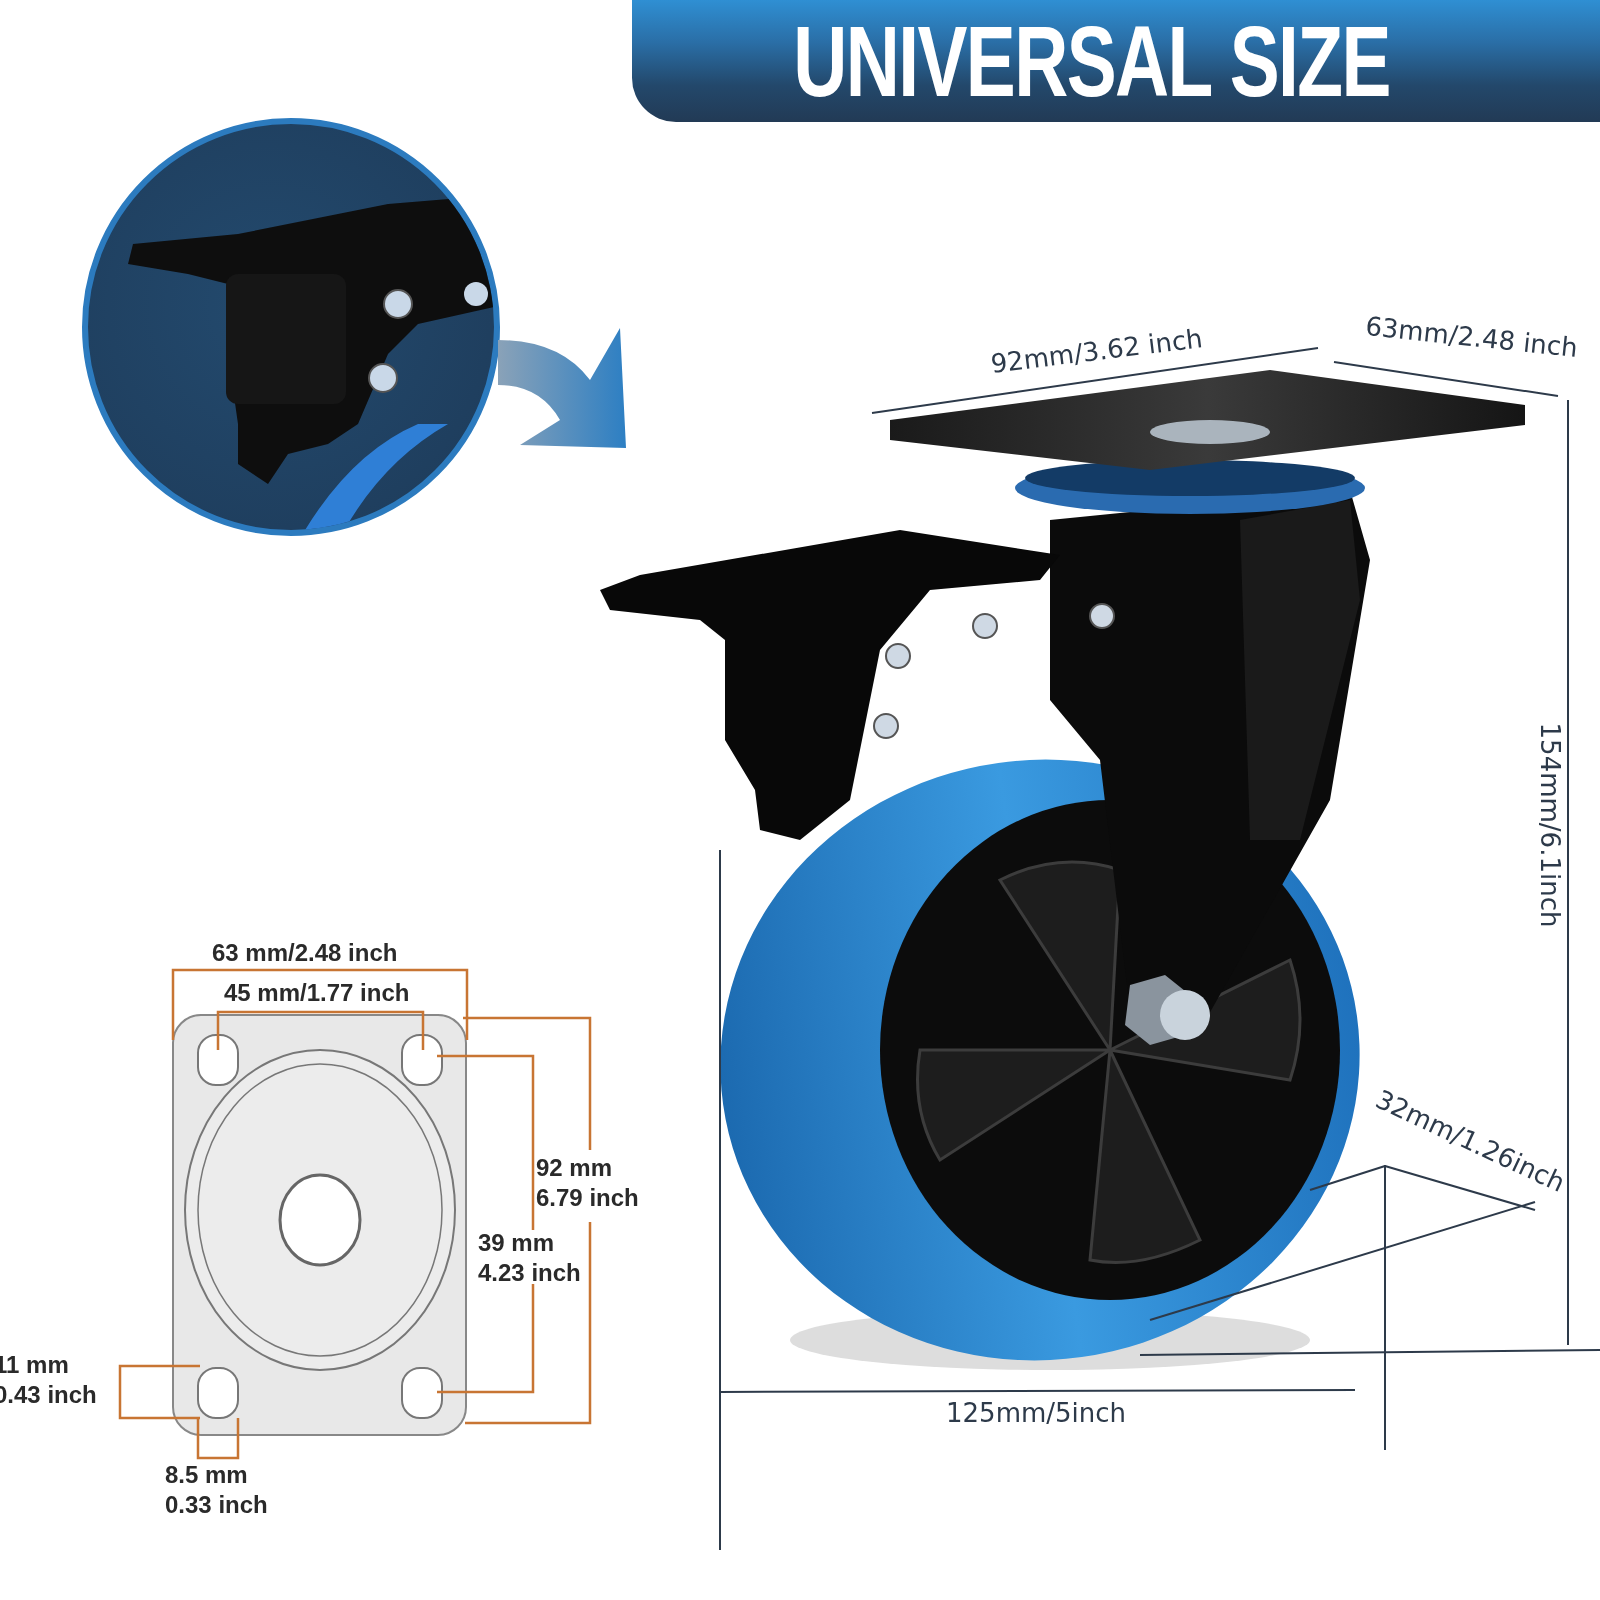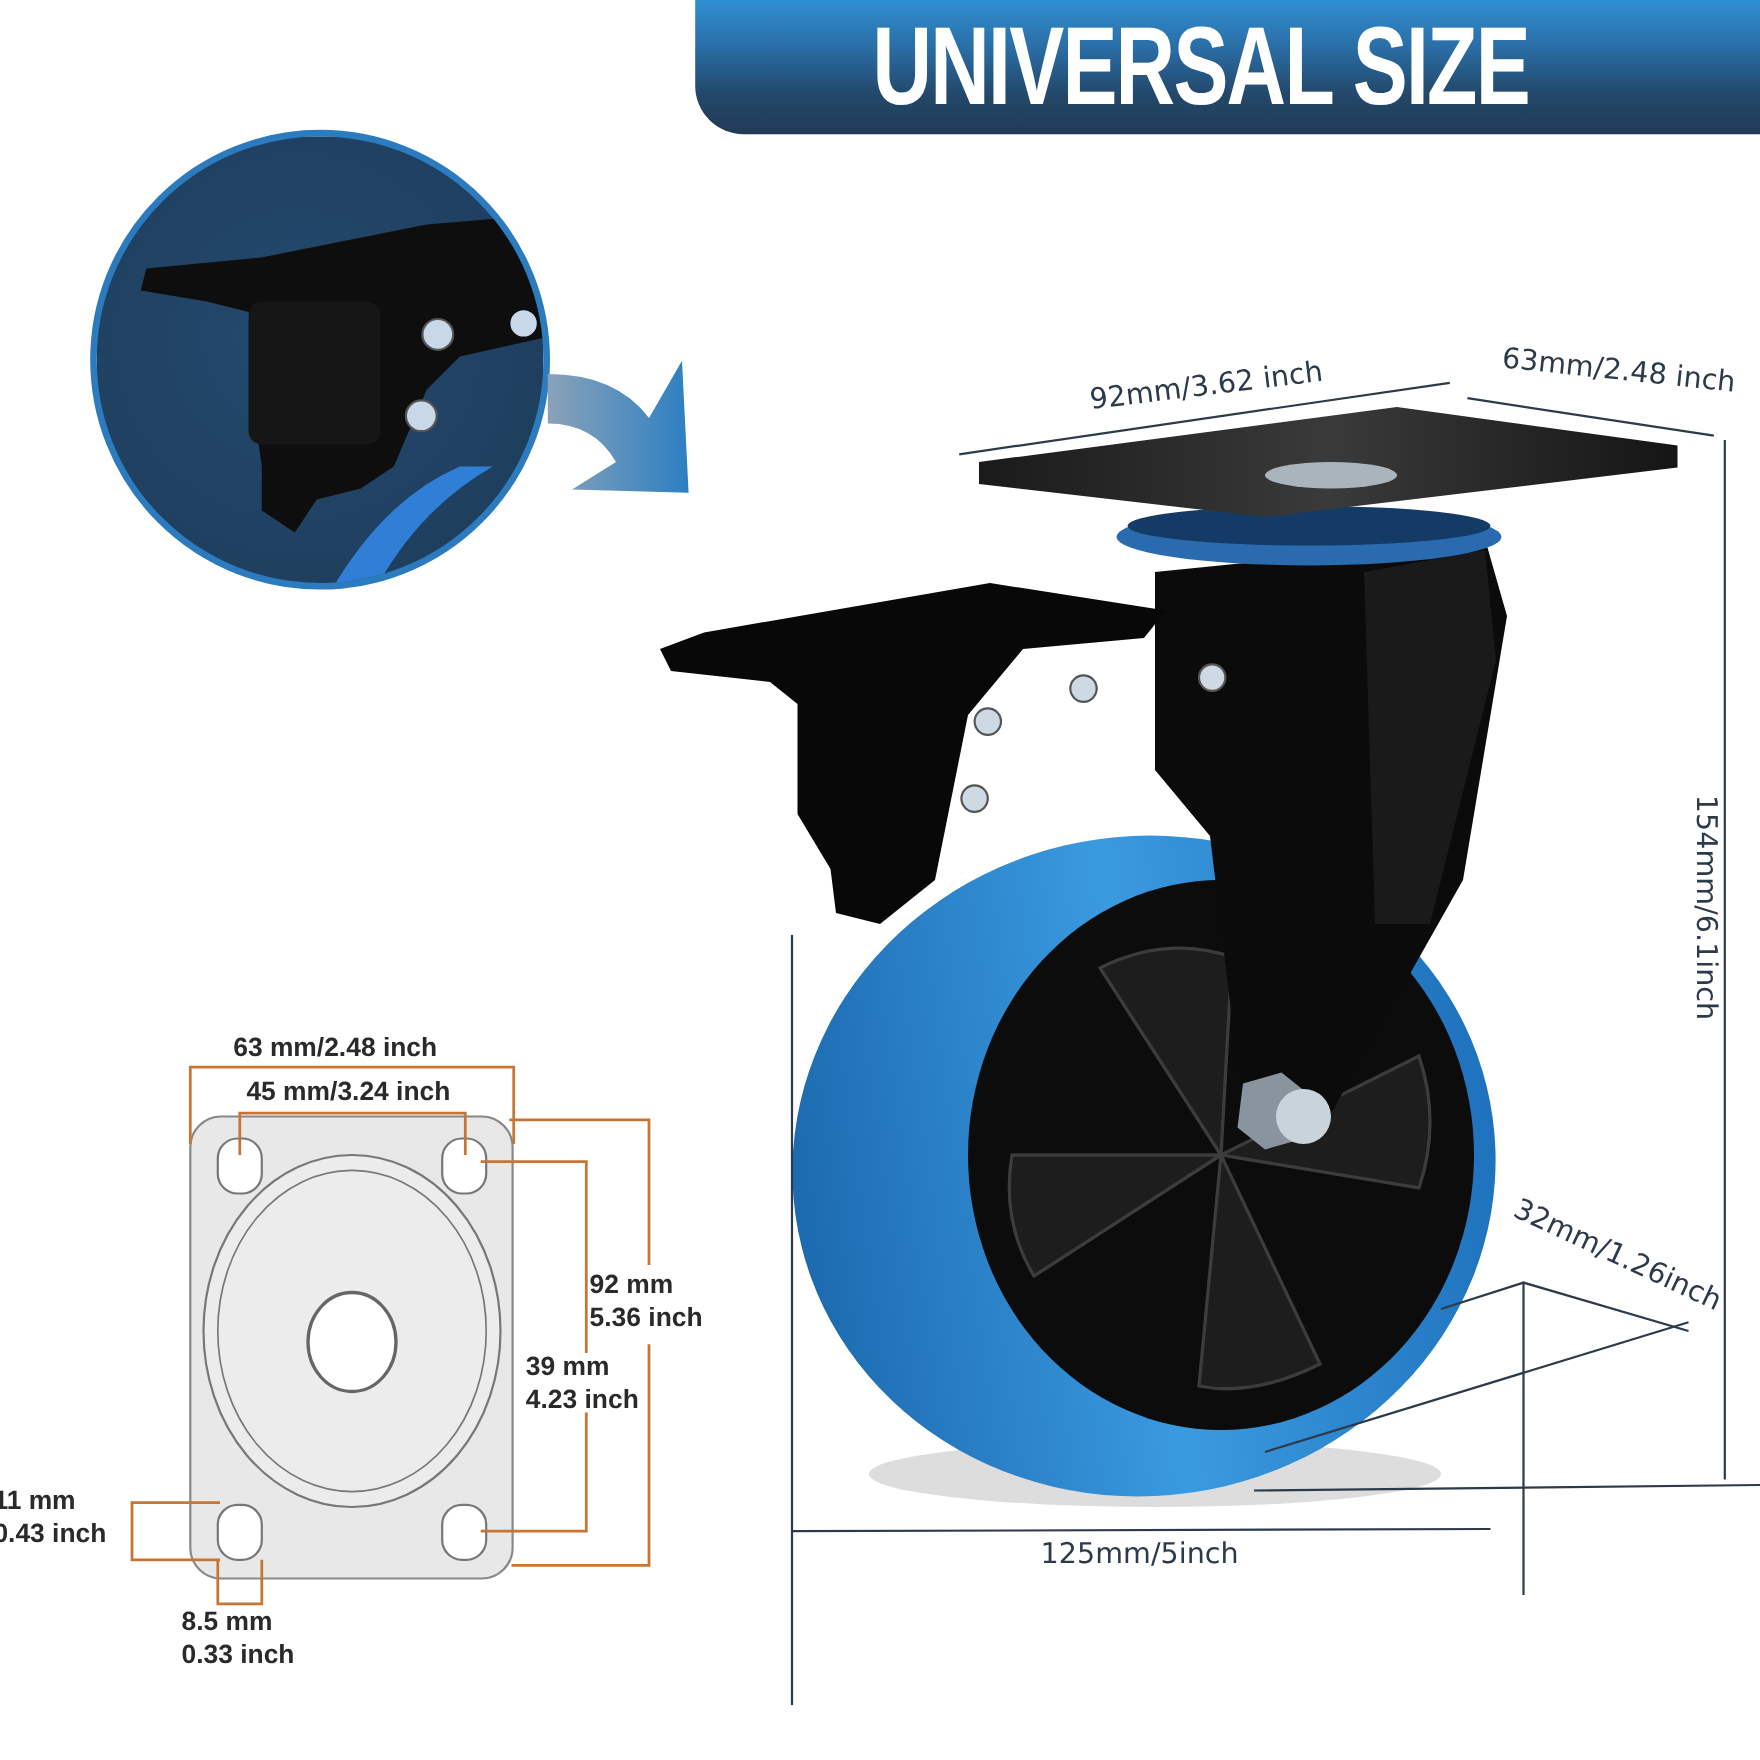--- a/index.html
+++ b/index.html
@@ -118,24 +118,24 @@
   </g>
 </svg>
 
 <div class="dim" style="left:990px;top:336px;transform:rotate(-7deg);">92mm/3.62 inch</div>
 <div class="dim" style="left:1365px;top:322px;transform:rotate(6deg);">63mm/2.48 inch</div>
 <div class="dim" style="left:1448px;top:810px;transform:rotate(90deg);">154mm/6.1inch</div>
 <div class="dim" style="left:1368px;top:1126px;transform:rotate(25deg);">32mm/1.26inch</div>
 <div class="dim" style="left:946px;top:1398px;">125mm/5inch</div>
 
 <div class="odim" style="left:212px;top:938px;">63 mm/2.48 inch</div>
-<div class="odim" style="left:224px;top:978px;">45 mm/3.24 inch</div>
+<div class="odim" style="left:224px;top:978px;">45 mm/1.77 inch</div>
 <div class="odim" style="left:536px;top:1153px;">
   <div>92 mm</div>
-  <div>5.36 inch</div>
+  <div>6.79 inch</div>
 </div>
 <div class="odim" style="left:478px;top:1228px;">
   <div>39 mm</div>
   <div>4.23 inch</div>
 </div>
 <div class="odim" style="left:-6px;top:1350px;">
   <div>11 mm</div>
   <div>0.43 inch</div>
 </div>
 <div class="odim" style="left:165px;top:1460px;">

